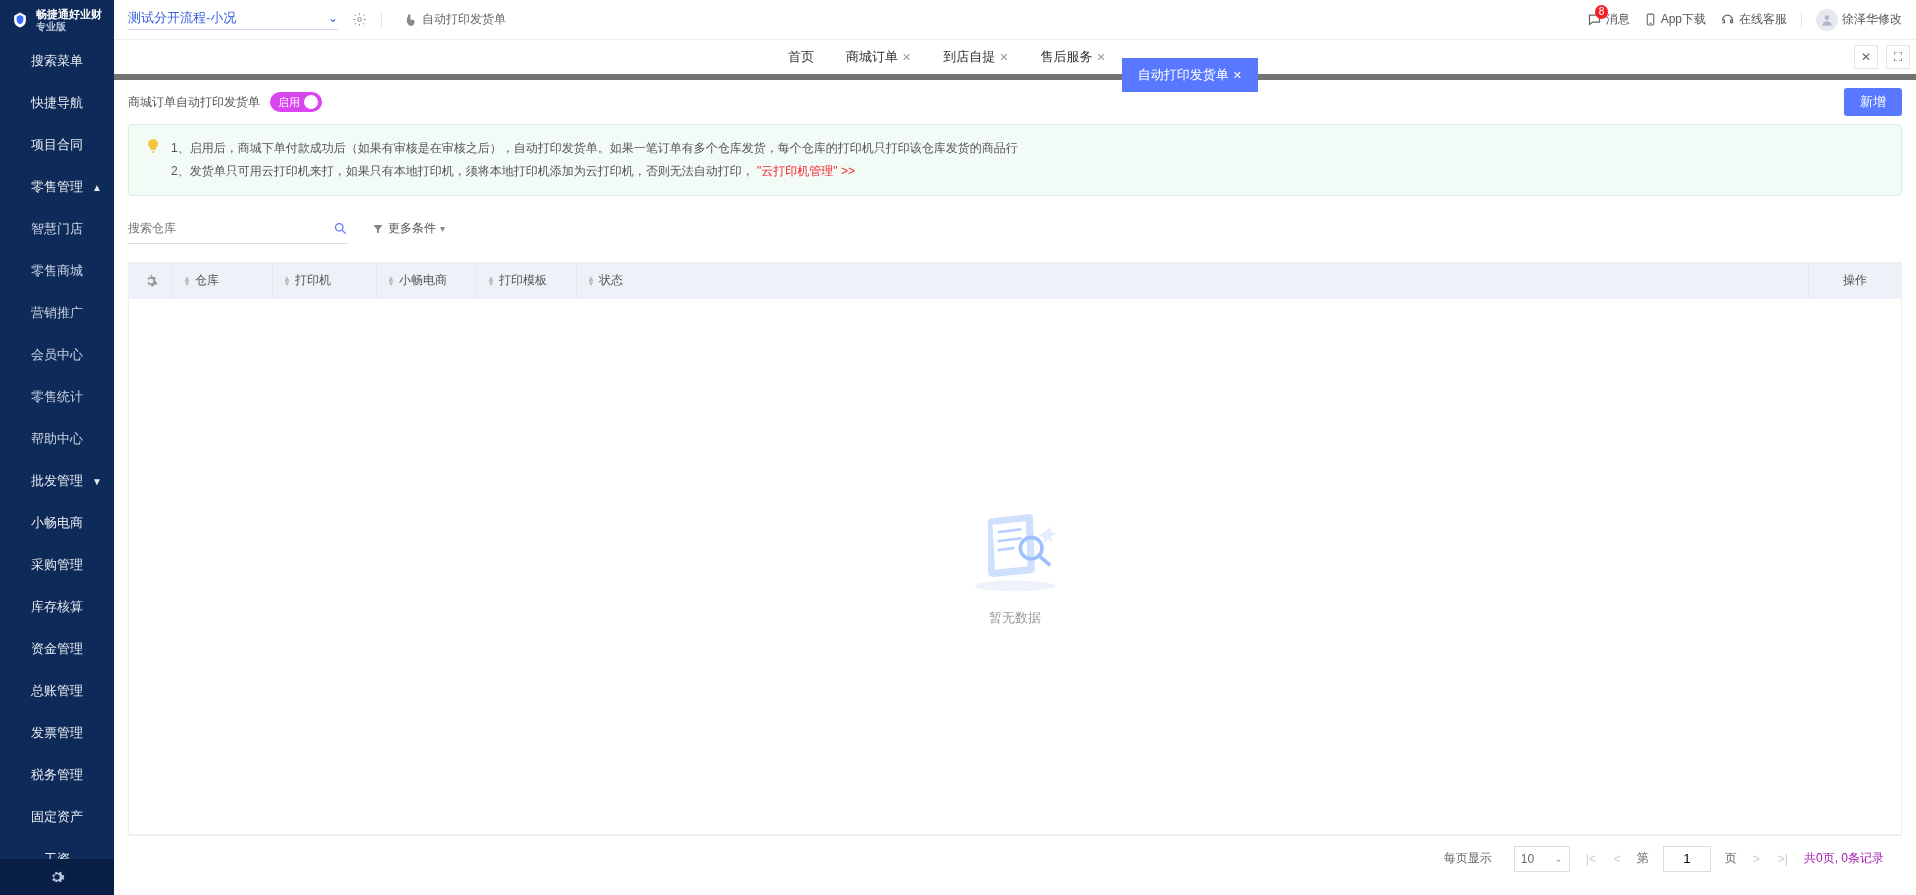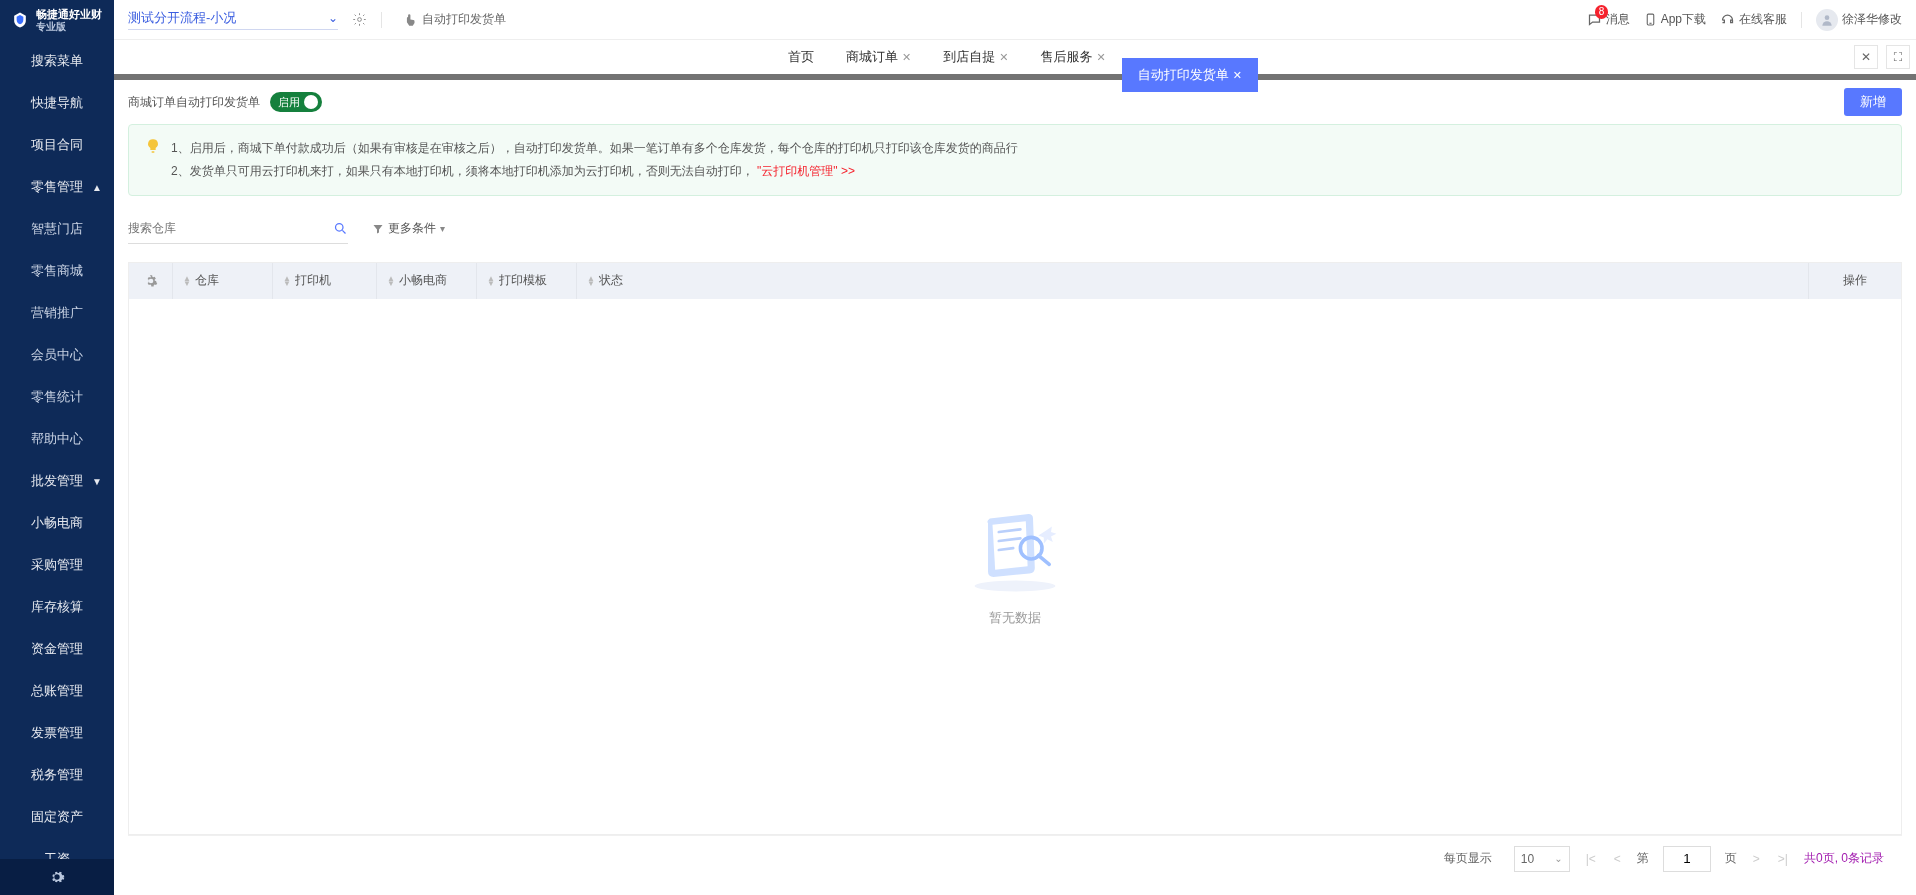--- a/index.html
+++ b/index.html
@@ -40,21 +40,21 @@
 .tab { display:flex; align-items:center; gap:4px; padding:0 16px; height:100%; font-size:13px; color:#333; cursor:pointer; }
 .tab.active { background:#5878ff; color:#fff;margin-top:36px; }
 .tab .close { font-size:11px; color:#999; cursor:pointer; }
 .tab.active .close { color:#fff; }
 .tabs-right { position:absolute; right:0; display:flex; align-items:center; gap:8px; padding-right:6px; }
 .tabs-right .tbtn { width:24px; height:24px; border:1px solid #e5e5e5; display:flex; align-items:center; justify-content:center; font-size:12px; color:#666; cursor:pointer; }
 
 
 .toolbar { display:flex; align-items:center; padding:8px 14px; gap:10px; }
 .tool-label { font-size:12px; color:#555; }
-.toggle { display:inline-flex; align-items:center; background:#15803d; border-radius:11px; height:20px; padding:0 4px 0 8px; color:#fff; font-size:11px; gap:4px; cursor:pointer;justify-content:center; }
+.toggle { display:inline-flex; align-items:center; background:#d946ef; border-radius:11px; height:20px; padding:0 4px 0 8px; color:#fff; font-size:11px; gap:4px; cursor:pointer;justify-content:center; }
 .toggle .knob { width:14px; height:14px; background:#fff; border-radius:50%; }
 .tool-spacer { flex:1; }
 .btn-primary { background:#5878ff; color:#fff; border:none; border-radius:3px; height:28px; padding:0 16px; font-size:13px; cursor:pointer; }
 
 
 .content { padding:0 14px 14px; flex:1; display:flex; flex-direction:column; overflow:hidden; }
 
 
 .info-banner { border:1px solid #d4f0df; background:#f3fbf6; border-radius:4px; padding:12px 16px; display:flex; gap:10px; margin-bottom:18px; }
 .info-icon { width:16px; height:16px; flex-shrink:0; margin-top:1px; }

